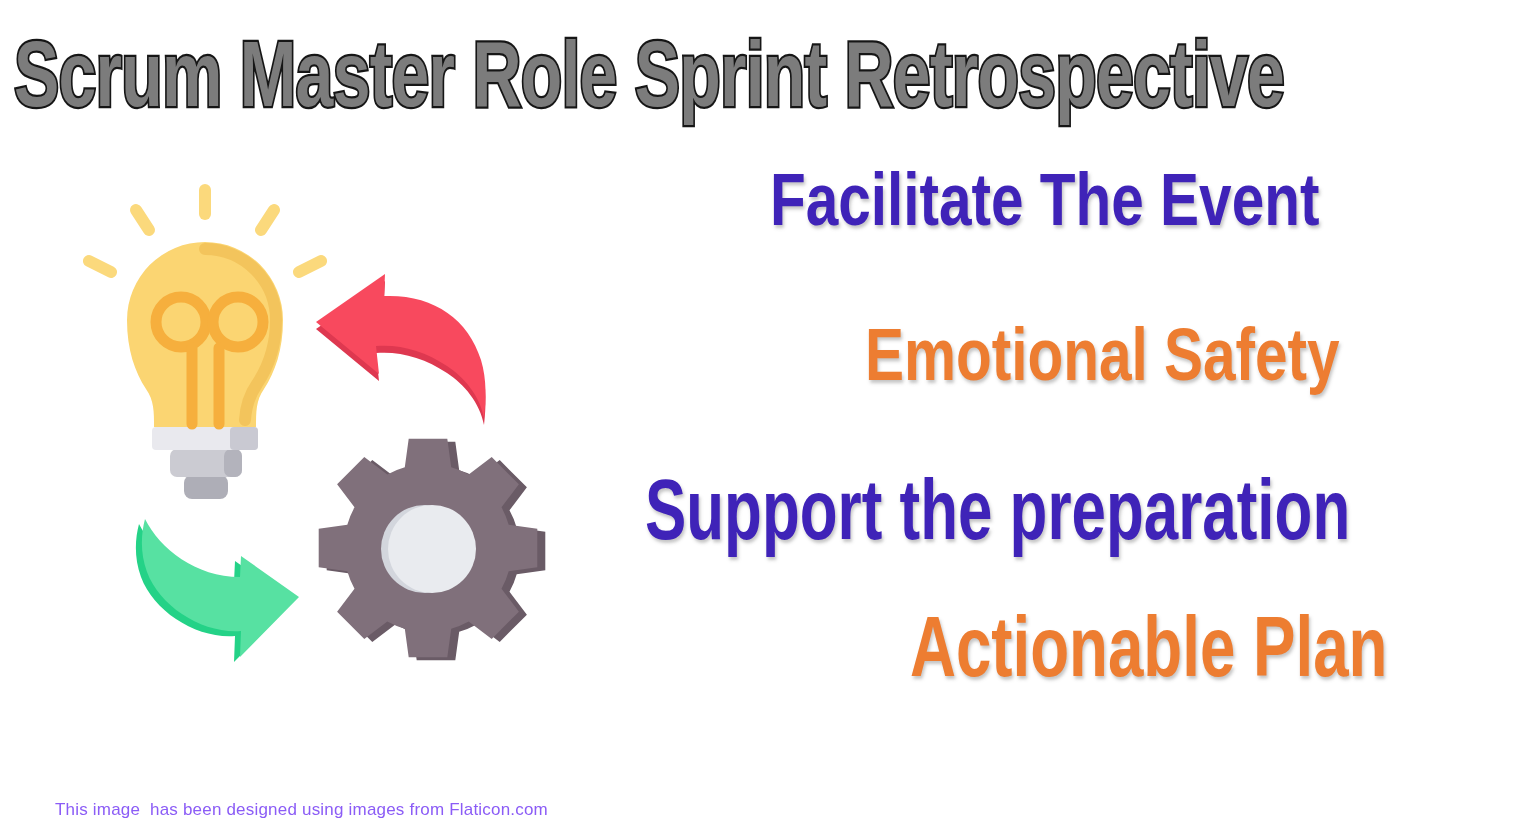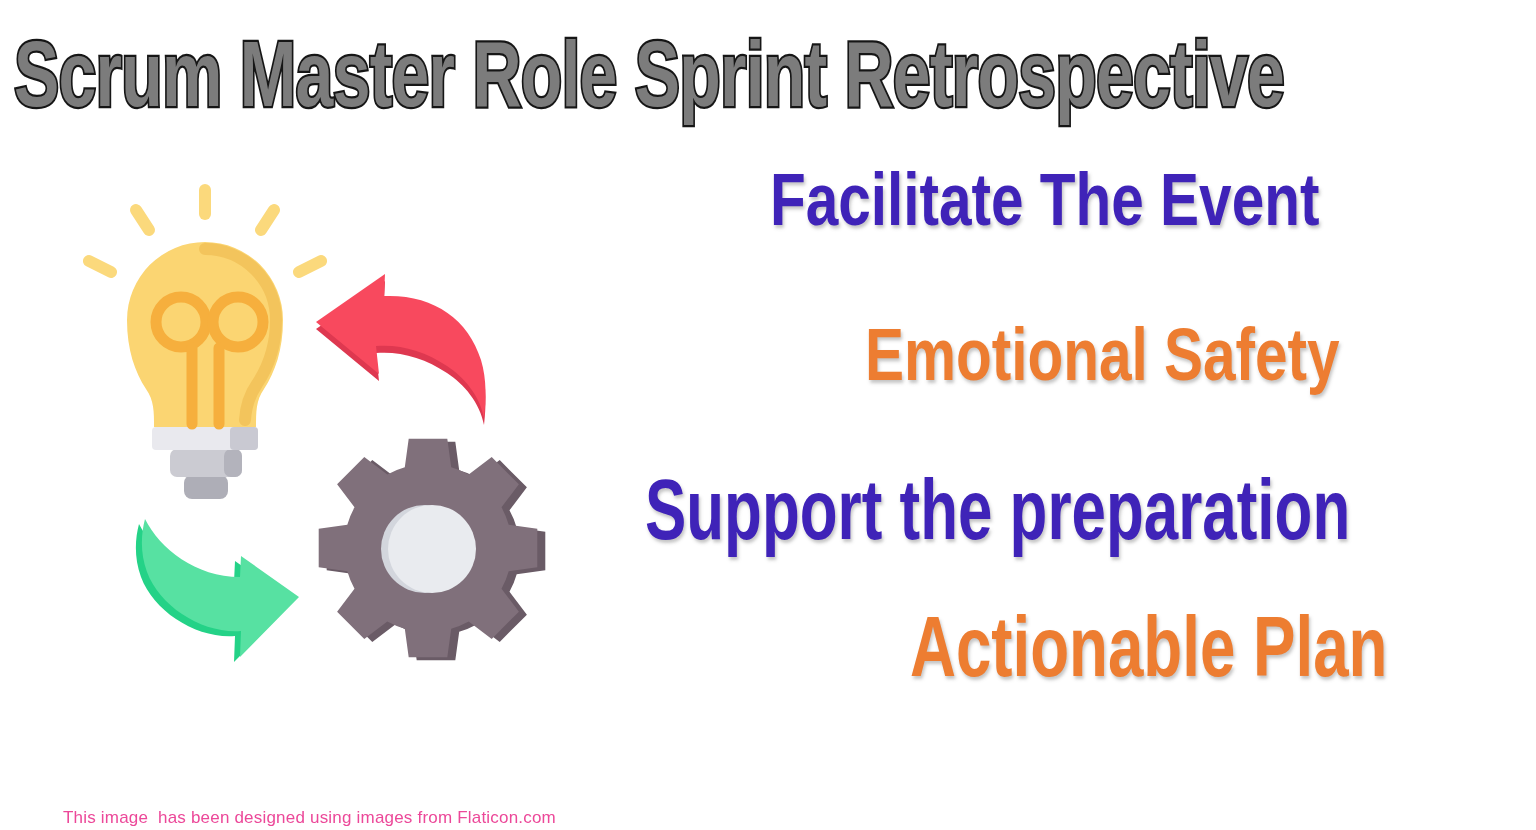--- a/index.html
+++ b/index.html
@@ -16,22 +16,22 @@
   .bullet{
     position:absolute;margin:0;font-weight:700;line-height:1;white-space:nowrap;
     transform-origin:left top;
     text-shadow:2px 3px 4px rgba(90,90,90,.35);
   }
   .b0{left:770px;top:162px;font-size:75px;transform:scaleX(.78);}
   .b1{left:865px;top:317px;font-size:75px;transform:scaleX(.78);}
   .b2{left:645px;top:466px;font-size:86px;transform:scaleX(.72);}
   .b3{left:910px;top:603px;font-size:86px;transform:scaleX(.74);}
   .attribution{
-    position:absolute;left:55px;top:800px;margin:8px;
-    font-size:17px;color:#ec4899;white-space:pre;letter-spacing:.2px;
+    position:absolute;left:55px;top:800px;margin:0;
+    font-size:17px;color:#8b5cf6;white-space:pre;letter-spacing:.2px;
   }
   .art{position:absolute;left:0;top:0;}
 </style>
 </head>
 <body>
 
 <div class="slide">
 
   <h1 class="title">Scrum Master Role Sprint Retrospective</h1>
 

